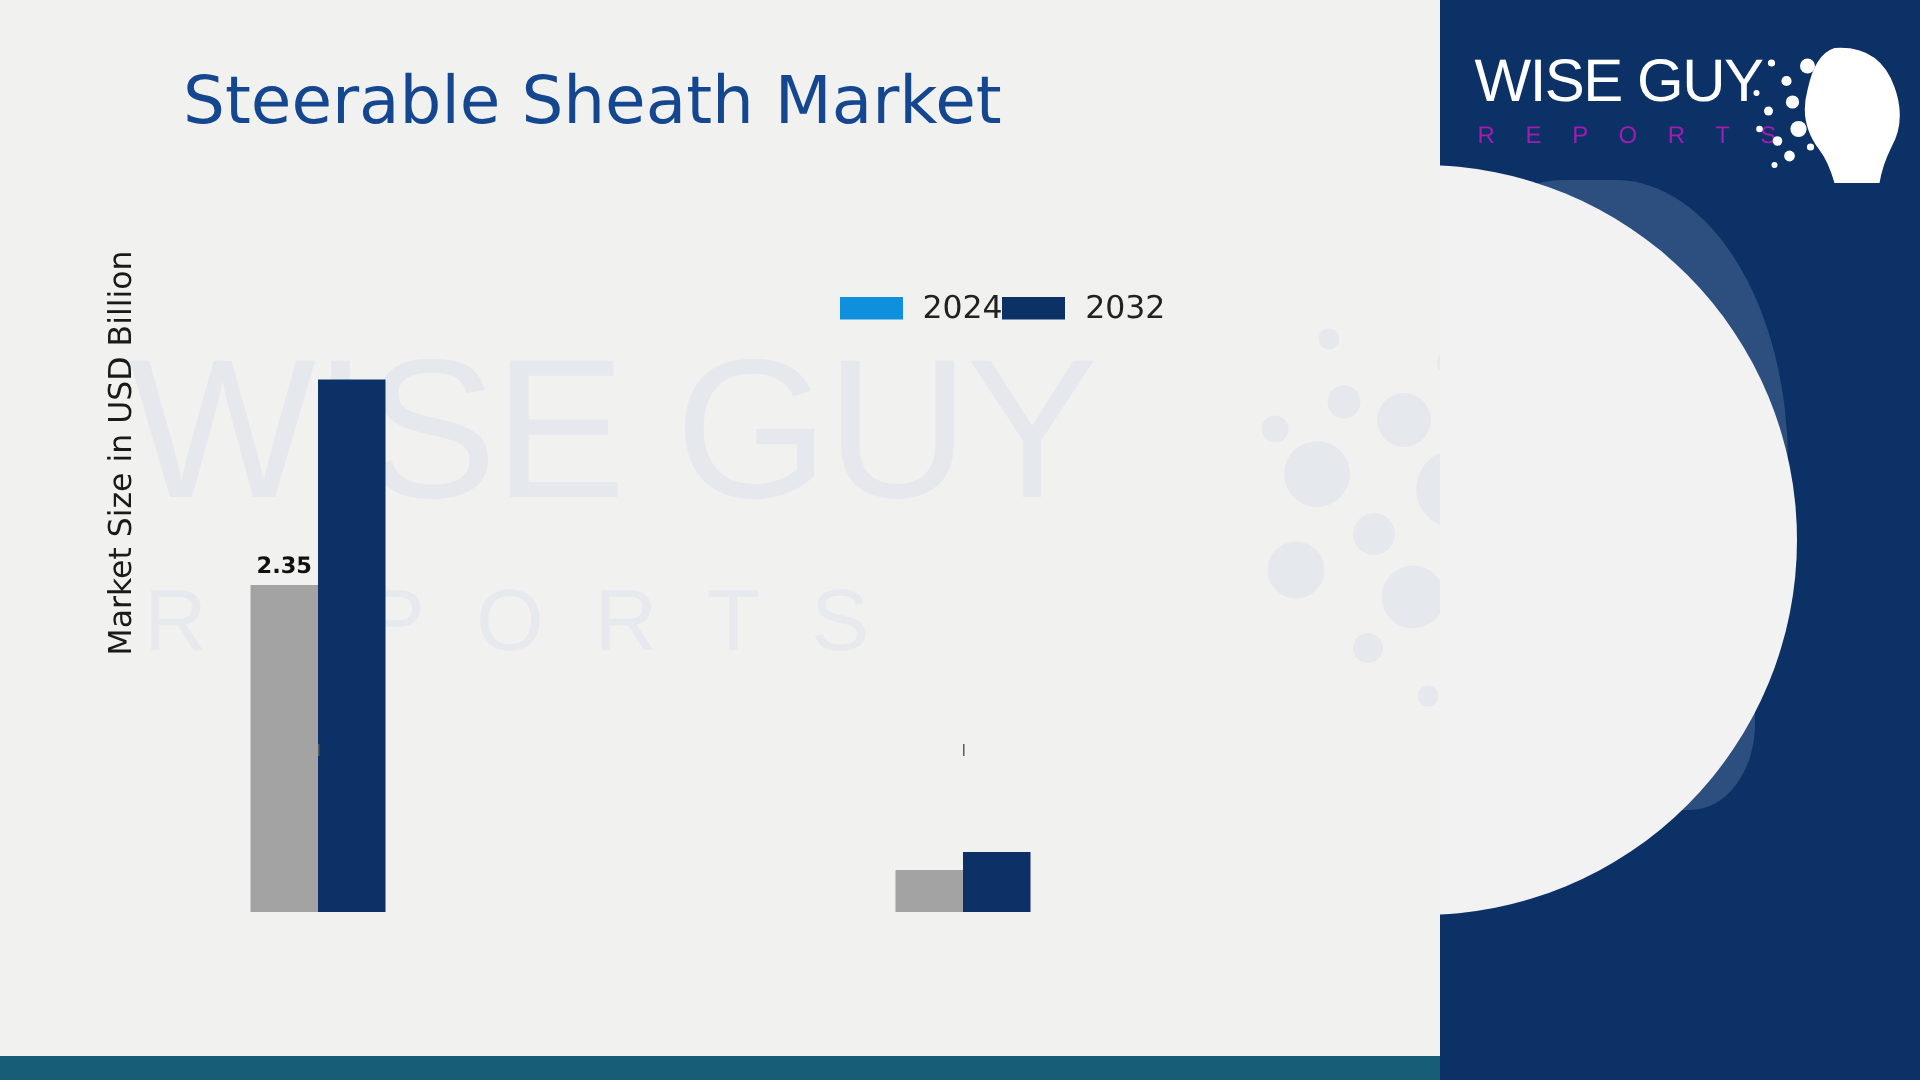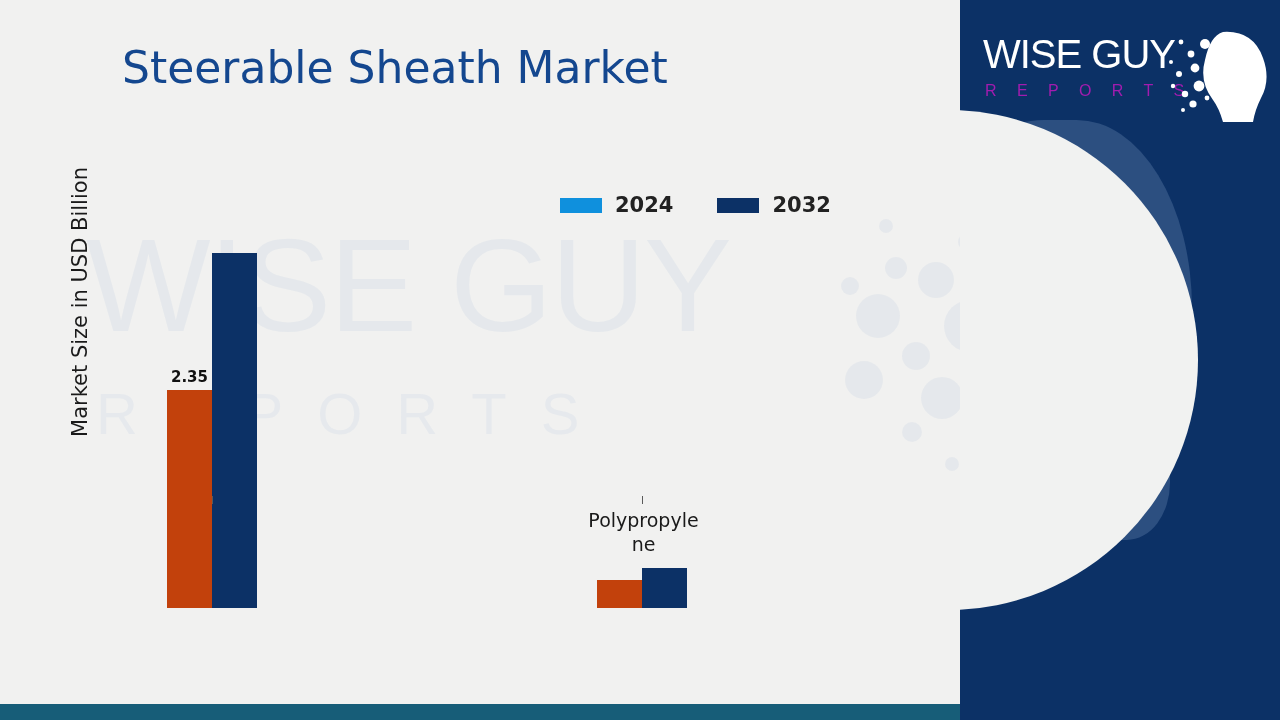--- a/index.html
+++ b/index.html
@@ -166,22 +166,20 @@
     white-space: nowrap;
   }
 
   
   .legend {
     position: absolute;
     left: 560px;
     top: 193px;
     display: flex;
     align-items: center;
-    gap: 44px;
-    font-weight: bold;
   }
   .legend-item {
     display: flex;
     align-items: center;
     gap: 13px;
   }
   .legend-swatch {
     width: 42px;
     height: 15px;
   }
@@ -217,21 +215,21 @@
     position: absolute;
     bottom: 112px;
     width: 92px;
     height: 400px;
   }
   .bar {
     position: absolute;
     bottom: 0;
     width: 45px;
   }
-  .bar.left  { left: 0px; background: #c2410c; }
+  .bar.left  { left: 0px; background: #a3a3a3; }
   .bar.right { left: 45px; background: #0c3166; }
   .bar-value {
     position: absolute;
     bottom: 100%;
     left: 0;
     width: 45px;
     text-align: center;
     margin-bottom: 4px;
     font-size: 15px;
     font-weight: bold;
@@ -313,24 +311,20 @@
       </div>
       <div class="bar right" style="height:355px"></div>
       <div class="tick"></div>
     </div>
 
 
     <div class="bar-group" style="left:597px">
       <div class="bar left" style="height:28px"></div>
       <div class="bar right" style="height:40px"></div>
       <div class="tick"></div>
-      <div class="cat-label">
-        <div>Polypropyle</div>
-        <div>ne</div>
-      </div>
     </div>
 
 
   </div>
 
   <div class="bottom-strip"></div>
 
   <div class="right-panel">
     <div class="panel-head-silhouette"></div>
     <div class="panel-nose"></div>

